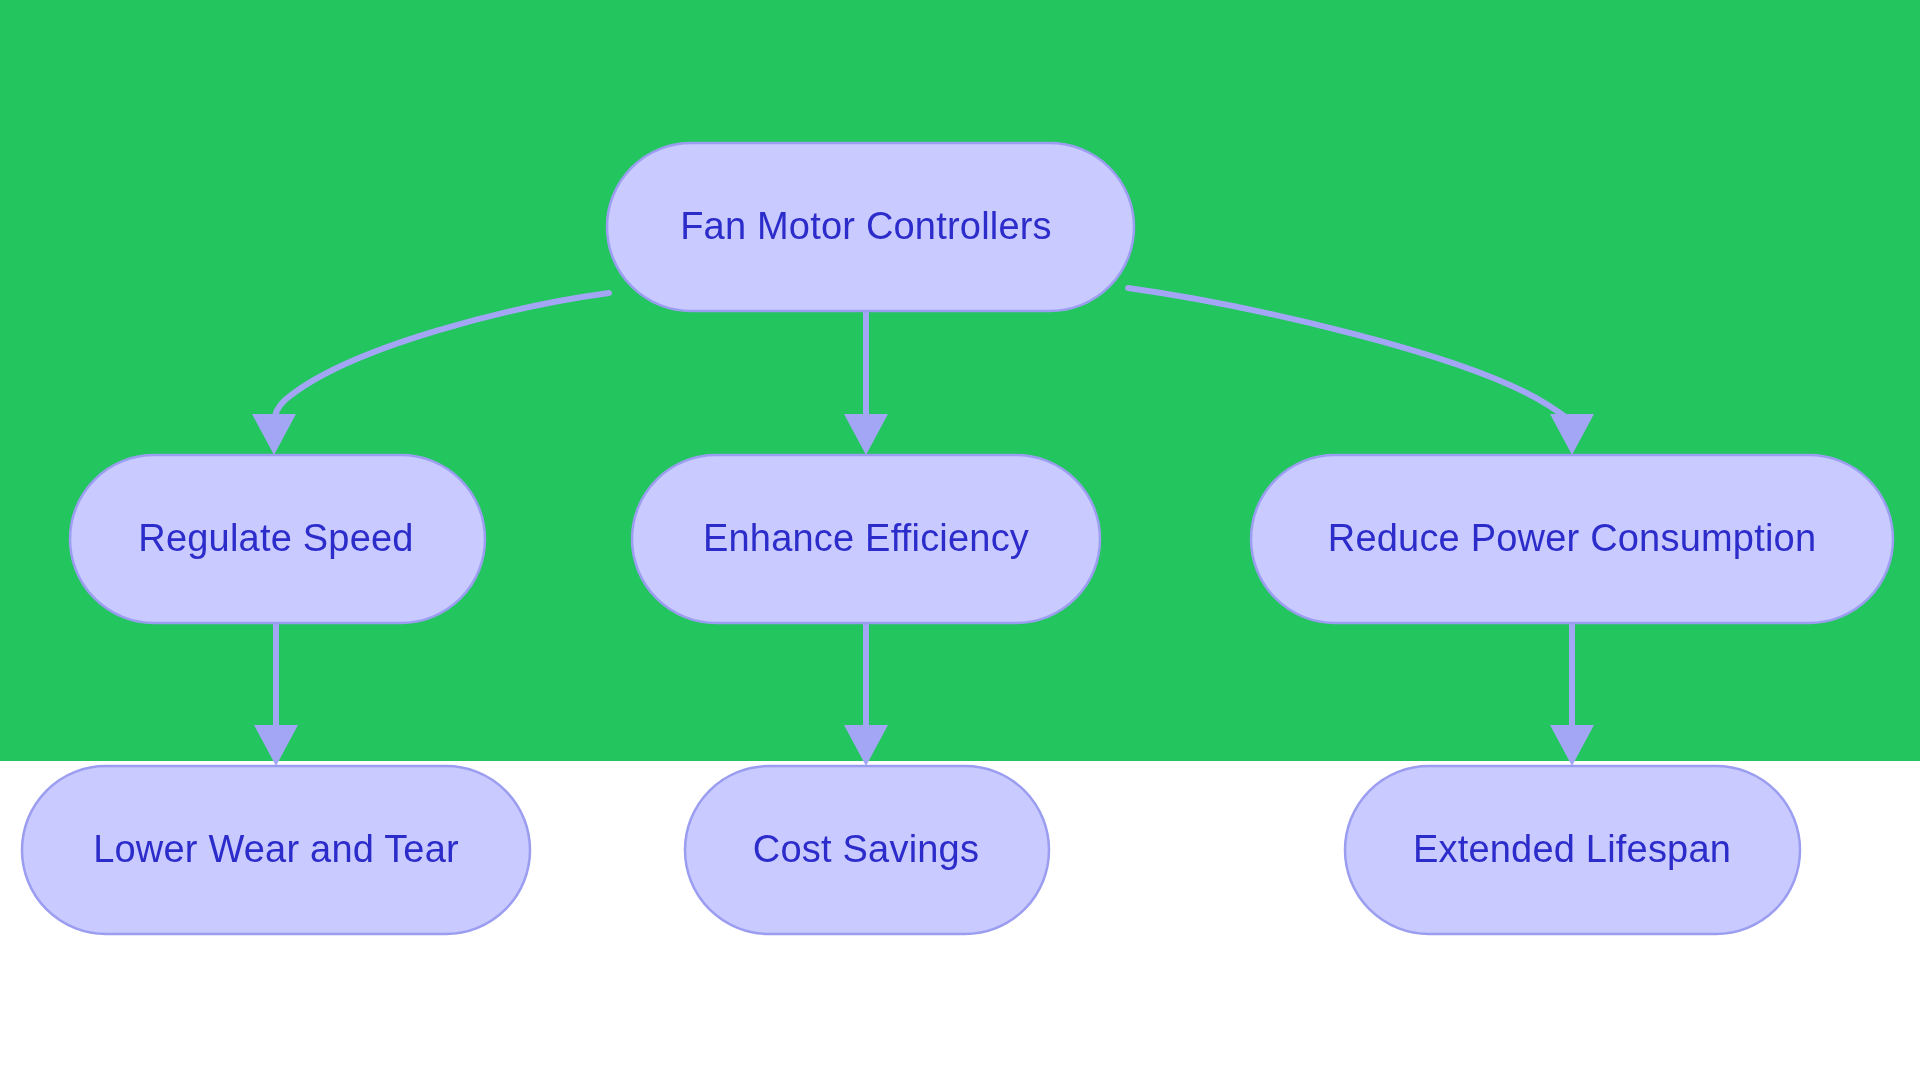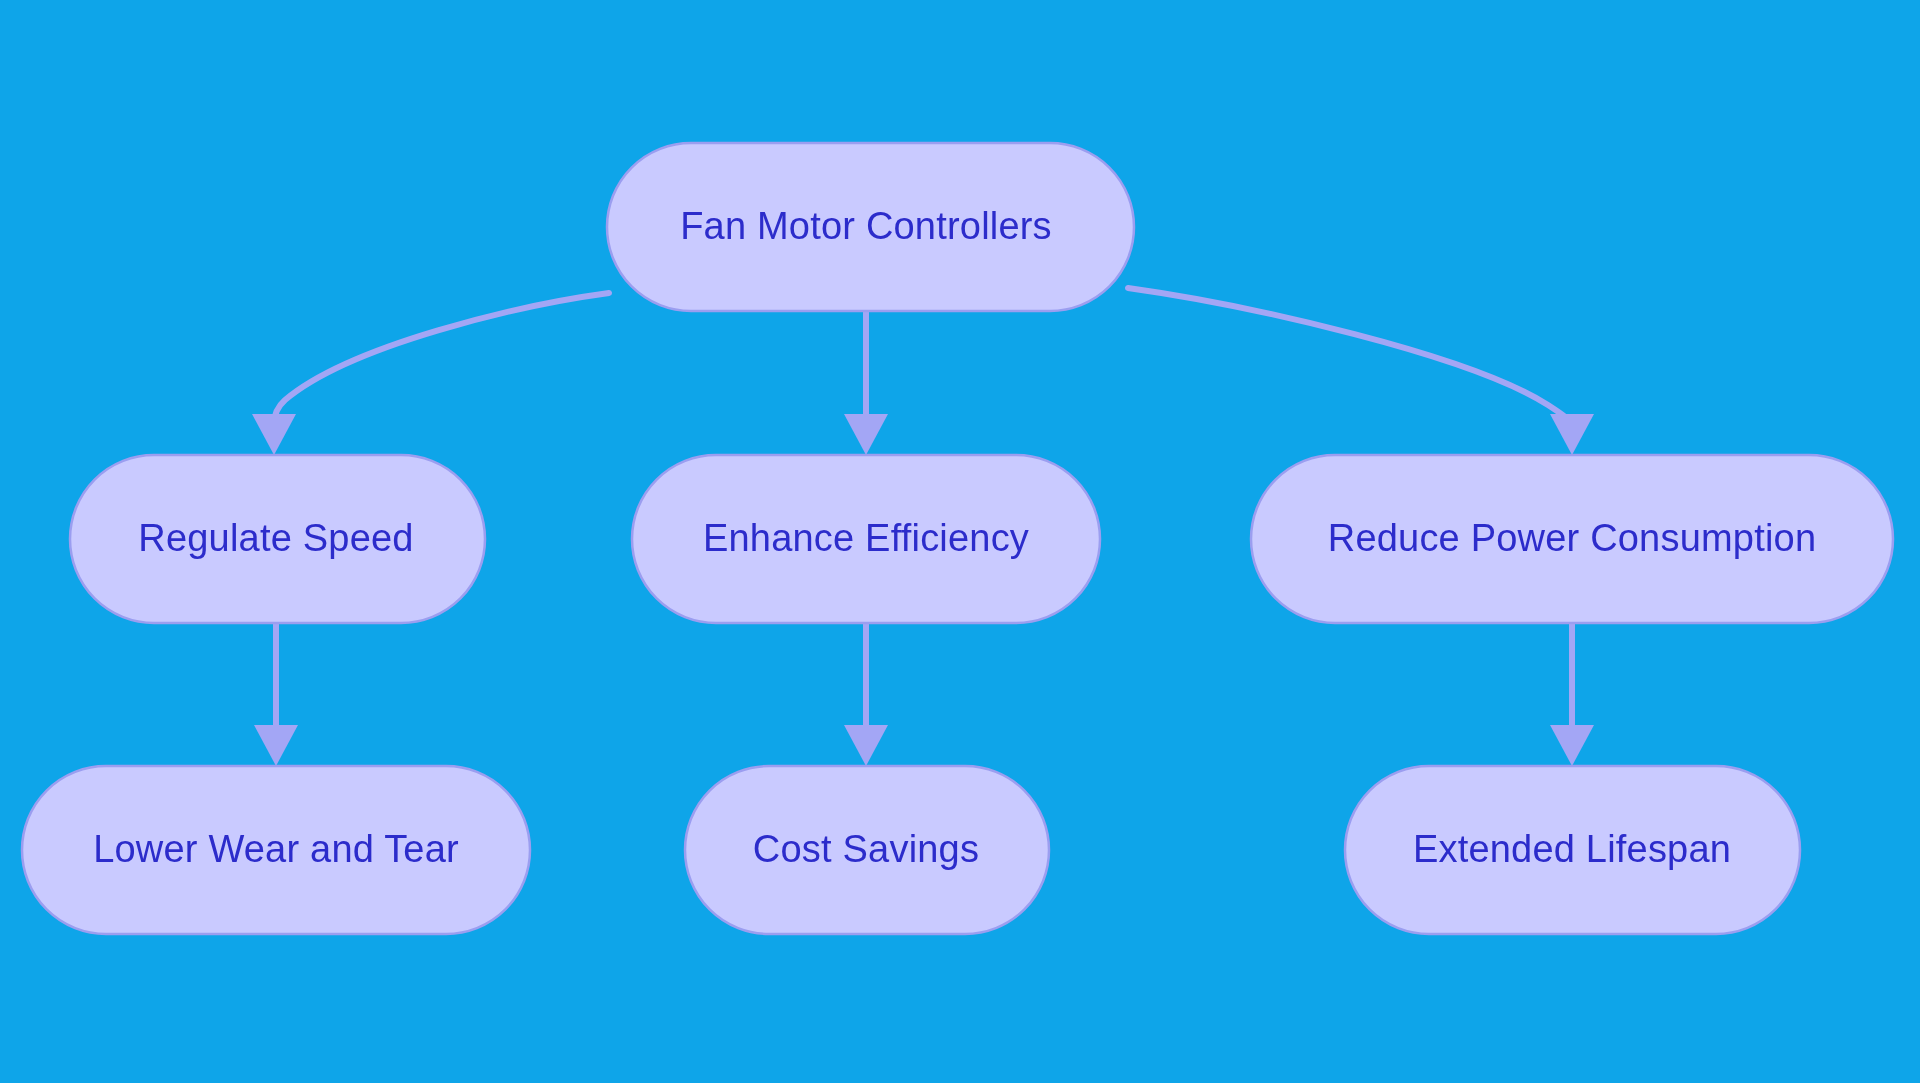--- a/index.html
+++ b/index.html
@@ -9,22 +9,22 @@
   }
   body {
     width: 1920px;
     height: 1083px;
     overflow: hidden;
     font-family: "Liberation Sans", sans-serif;
   }
   #diagram-root {
     position: relative;
     width: 1920px;
-    height: 1083px;
-    background: #0ea5e9;
+    height: 761px;
+    background: #22c55e;
   }
   #flow-svg {
     position: absolute;
     top: 0;
     left: 0;
     width: 1920px;
     height: 1083px;
     display: block;
   }
   .node-shape {

